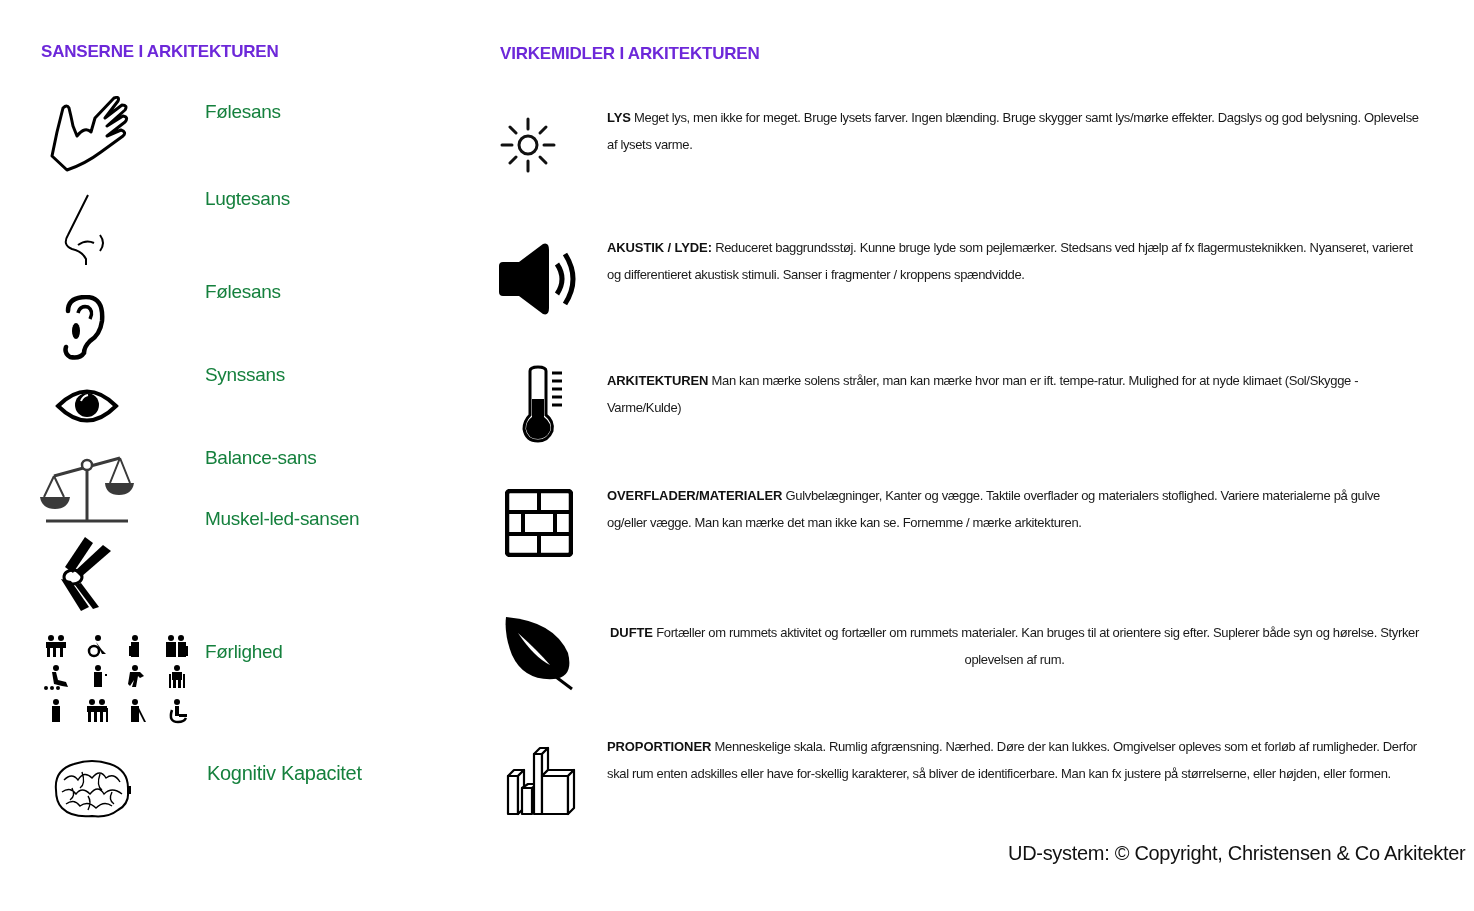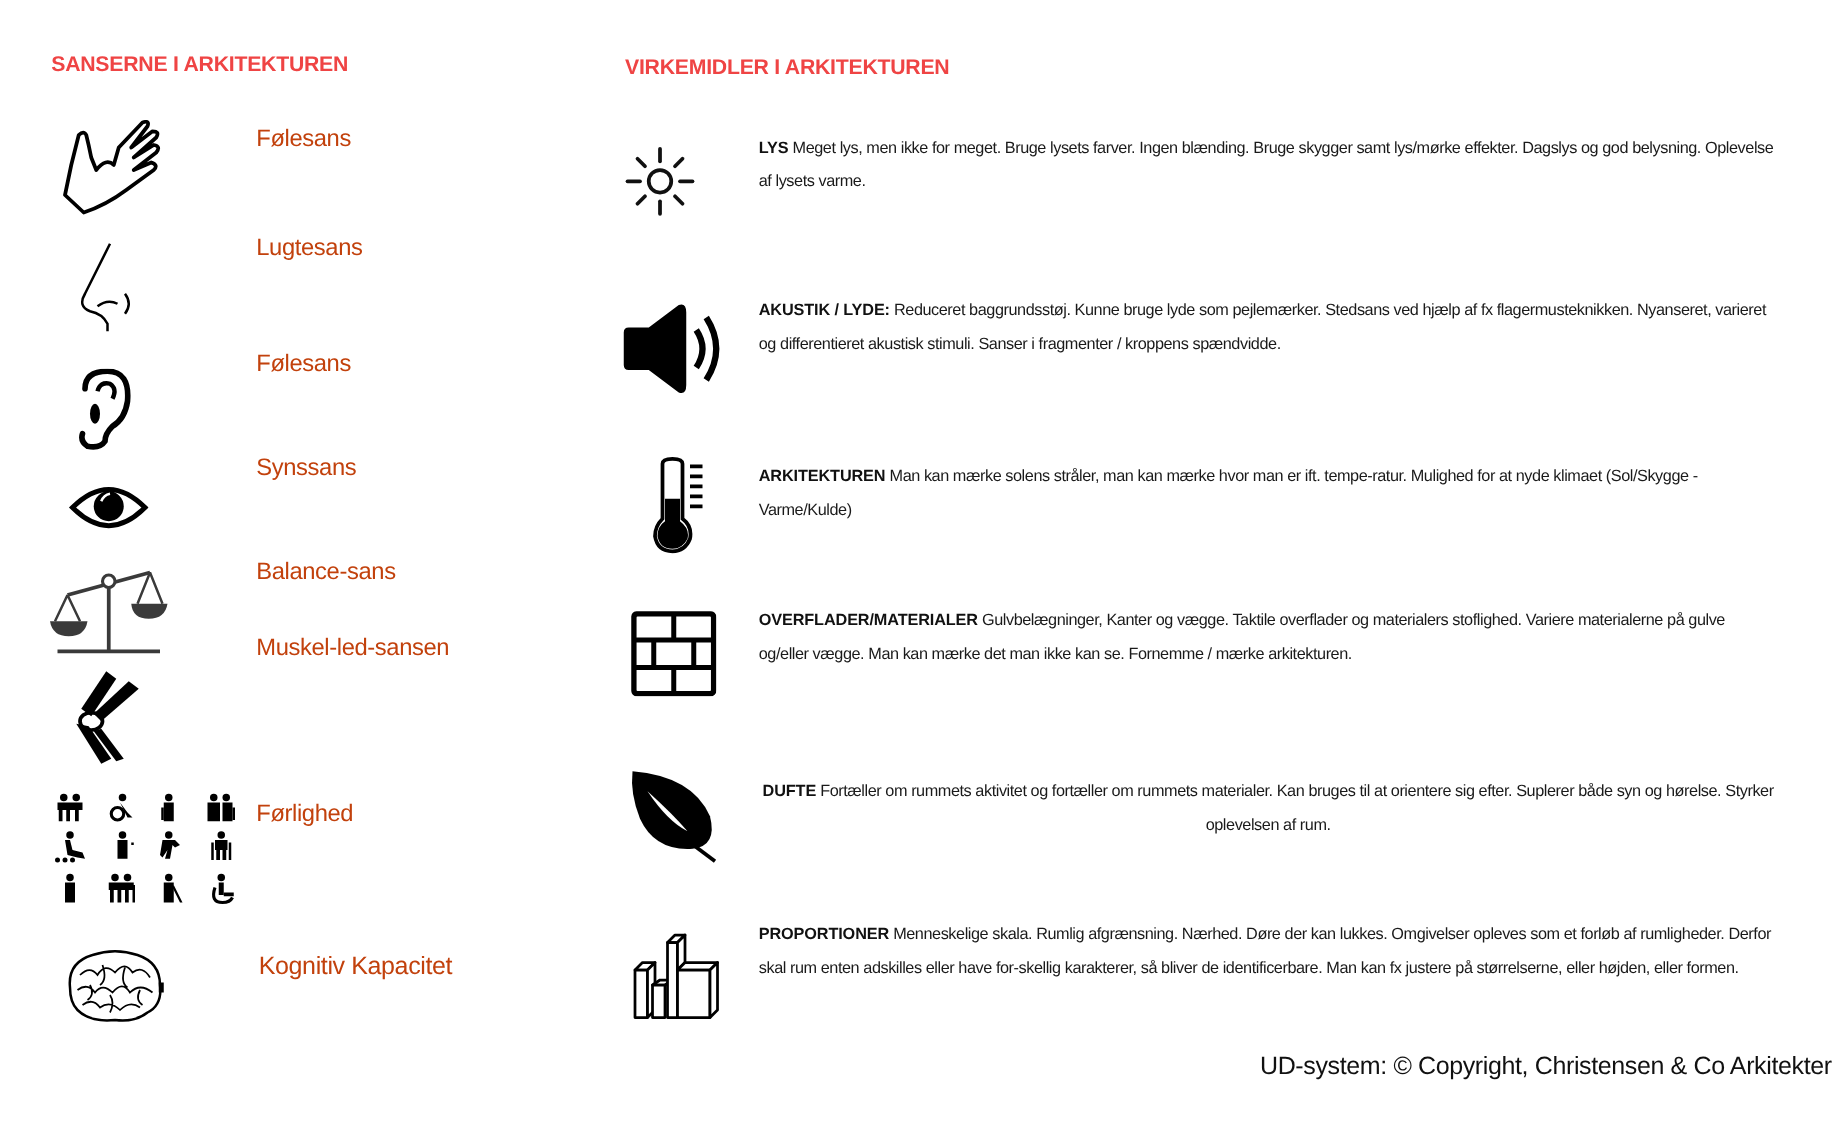--- a/index.html
+++ b/index.html
@@ -1,24 +1,24 @@
 <!DOCTYPE html>
 <html><head>
 <meta charset="utf-8">
 <style>
   html, body { margin: 0; padding: 0; background: #ffffff; }
   body {
     width: 1474px; height: 911px; position: relative; overflow: hidden;
     font-family: "Liberation Sans", sans-serif; color: #111111;
   }
   .heading {
-    position: absolute; font-weight: 700; font-size: 17px; letter-spacing: -0.2px; color: #ef4444;
+    position: absolute; font-weight: 700; font-size: 17px; letter-spacing: -0.2px; color: #6d28d9;
   }
   .sense-label {
-    position: absolute; left: 205px; font-size: 19px; color: #c2410c; letter-spacing: -0.3px;
+    position: absolute; left: 205px; font-size: 19px; color: #15803d; letter-spacing: -0.3px;
   }
   .sense-icon { position: absolute; }
   .tool-icon { position: absolute; left: 495px; }
   .tool-text {
     position: absolute; left: 607px; width: 815px; font-size: 13px; line-height: 27px;
     color: #1a1a1a; letter-spacing: -0.35px;
   }
   .tool-text b { font-weight: 700; color: #111; letter-spacing: -0.1px; }
   .copyright {
     position: absolute; left: 1008px; top: 842px; font-size: 20px; color: #111; letter-spacing: -0.3px;

